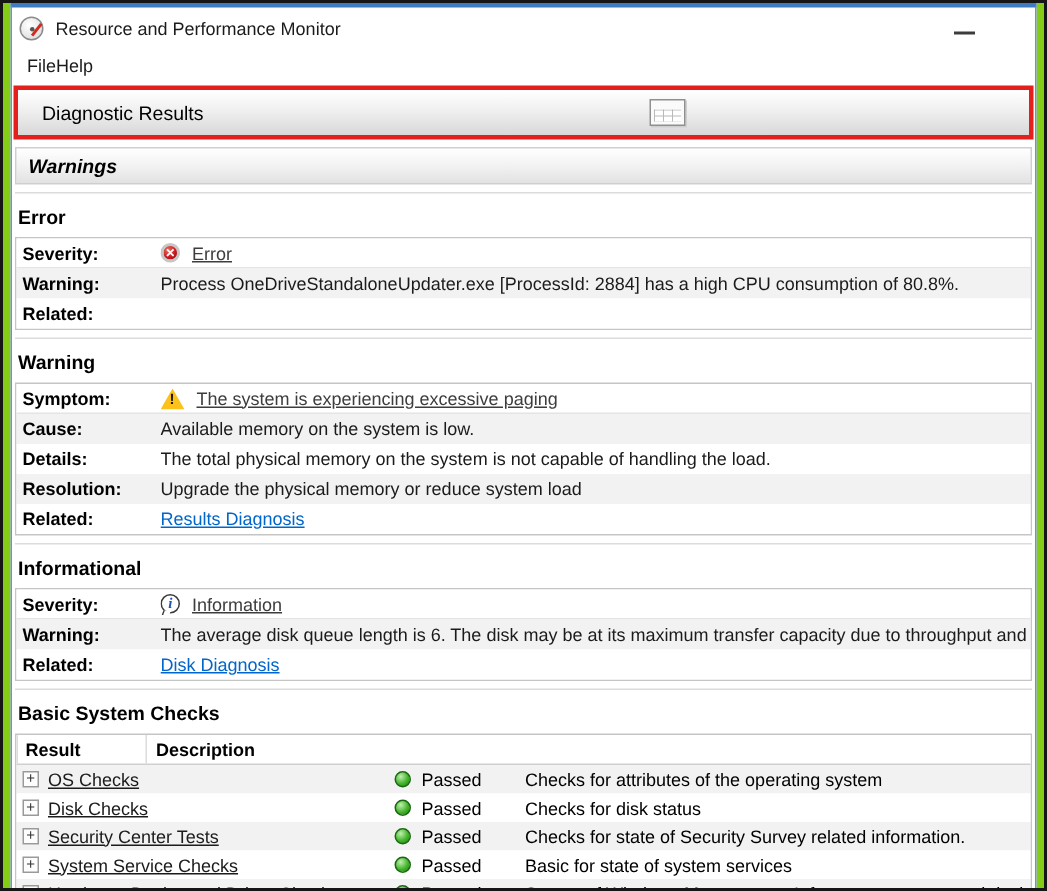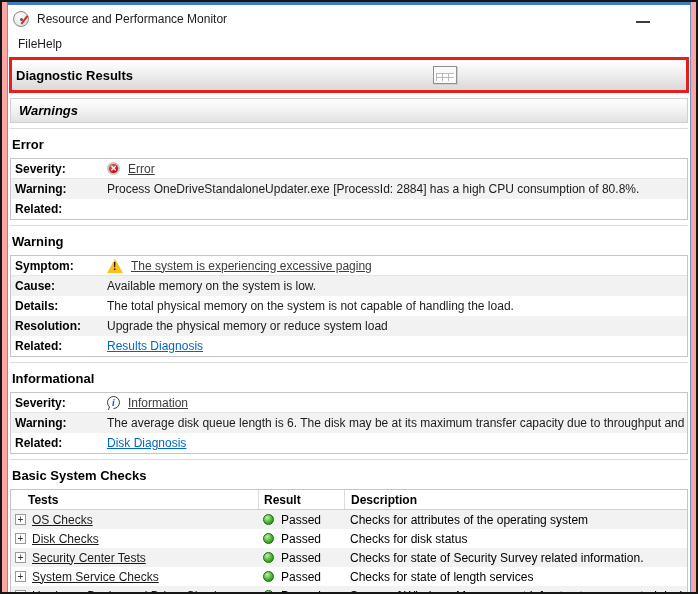--- a/index.html
+++ b/index.html
@@ -1,19 +1,19 @@
 <!DOCTYPE html>
 <html><head>
 <meta charset="utf-8">
 <style>
   html,body{margin:0;padding:0;background:#fff;}
   *{box-sizing:border-box;}
   body{font-family:"Liberation Sans", sans-serif;}
 
-  .screen{width:698px;height:594px;border:2px solid #161616;background:#fca5a5;
+  .screen{width:698px;height:594px;border:2px solid #161616;background:#84cc16;
           position:relative;overflow:hidden;}
   .window{position:absolute;left:5px;right:5px;top:0;bottom:0;
           border-left:1px solid #6f94bd;border-right:1px solid #6f94bd;
           border-top:3px solid #3d7cc0;background:#fff;overflow:hidden;}
 
   
   .titlebar{height:27px;display:flex;align-items:center;padding-left:5px;position:relative;}
   .perfmon-icon{width:16px;height:16px;border-radius:50%;border:1px solid #8a8a8a;
       background:radial-gradient(circle at 40% 35%, #ffffff, #e3e3e3 70%, #bdbdbd);
       position:relative;flex:0 0 auto;}
@@ -25,21 +25,21 @@
   .min-btn{position:absolute;right:40px;top:16px;width:14px;height:2px;background:#3c3c3c;cursor:pointer;}
 
   
   .menubar{height:23px;display:flex;align-items:center;gap:0;padding-left:10px;font-size:12px;color:#1b1b1b;}
   .menu-item{cursor:pointer;}
 
   
   .banner{margin:2px 1px 5px 1px;border:3px solid #e3201b;}
   .banner-inner{height:30px;background:linear-gradient(180deg,#fefefe 0%,#efefef 45%,#d8d8d8 100%);
       display:flex;align-items:center;position:relative;border-top:1px solid #fff;}
-  .banner-title{font-size:13px;font-weight:bold;color:#000;padding-left:4px;}
+  .banner-title{font-size:13px;font-weight:normal;color:#000;padding-left:16px;}
   .grid-icon{position:absolute;left:421px;top:5px;width:24px;height:18px;background:#fafafa;
       border:1px solid #8f8f8f;box-shadow:1px 1px 0 #cfcfcf;}
   .grid-icon .bar{height:4px;background:linear-gradient(180deg,#d9d9d9,#ababab);border-bottom:1px solid #8f8f8f;}
   .grid-icon .cells{position:absolute;left:2px;right:2px;top:6px;bottom:2px;background:#fff;
       background-image:linear-gradient(#b9b9b9 1px,transparent 1px),linear-gradient(90deg,#b9b9b9 1px,transparent 1px);
       background-size:6px 4px;}
 
   
   .warnbar{margin:0 2px;height:25px;border:1px solid #cfcfcf;
       background:linear-gradient(180deg,#ffffff 0%,#f2f2f2 50%,#e2e2e2 100%);
@@ -207,21 +207,20 @@
               </div>
             </div>
           </div>
         </div>
       </div>
 
     <div class="section">
       <div class="section-title">Basic System Checks</div>
       <div class="ck-table" id="ck-table">
           <div class="ck-row ck-header">
-            <div class="col-tests">Tests</div>
             <div class="col-result">Result</div>
             <div class="col-desc">Description</div>
           </div>
           <div class="ck-row alt">
             <div class="col-tests">
               <span class="expander"></span>
               <span class="ck-test-link">OS Checks</span>
             </div>
             <div class="col-result">
               <span class="green-dot"></span>
@@ -260,21 +259,21 @@
           <div class="ck-row">
             <div class="col-tests">
               <span class="expander"></span>
               <span class="ck-test-link">System Service Checks</span>
             </div>
             <div class="col-result">
               <span class="green-dot"></span>
               <span>Passed</span>
             </div>
             <div class="col-desc">
-              <span>Checks for state of length services</span>
+              <span>Basic for state of system services</span>
             </div>
           </div>
           <div class="ck-row alt">
             <div class="col-tests">
               <span class="expander"></span>
               <span class="ck-test-link">Hardware Device and Driver Checks</span>
             </div>
             <div class="col-result">
               <span class="green-dot"></span>
               <span>Passed</span>

